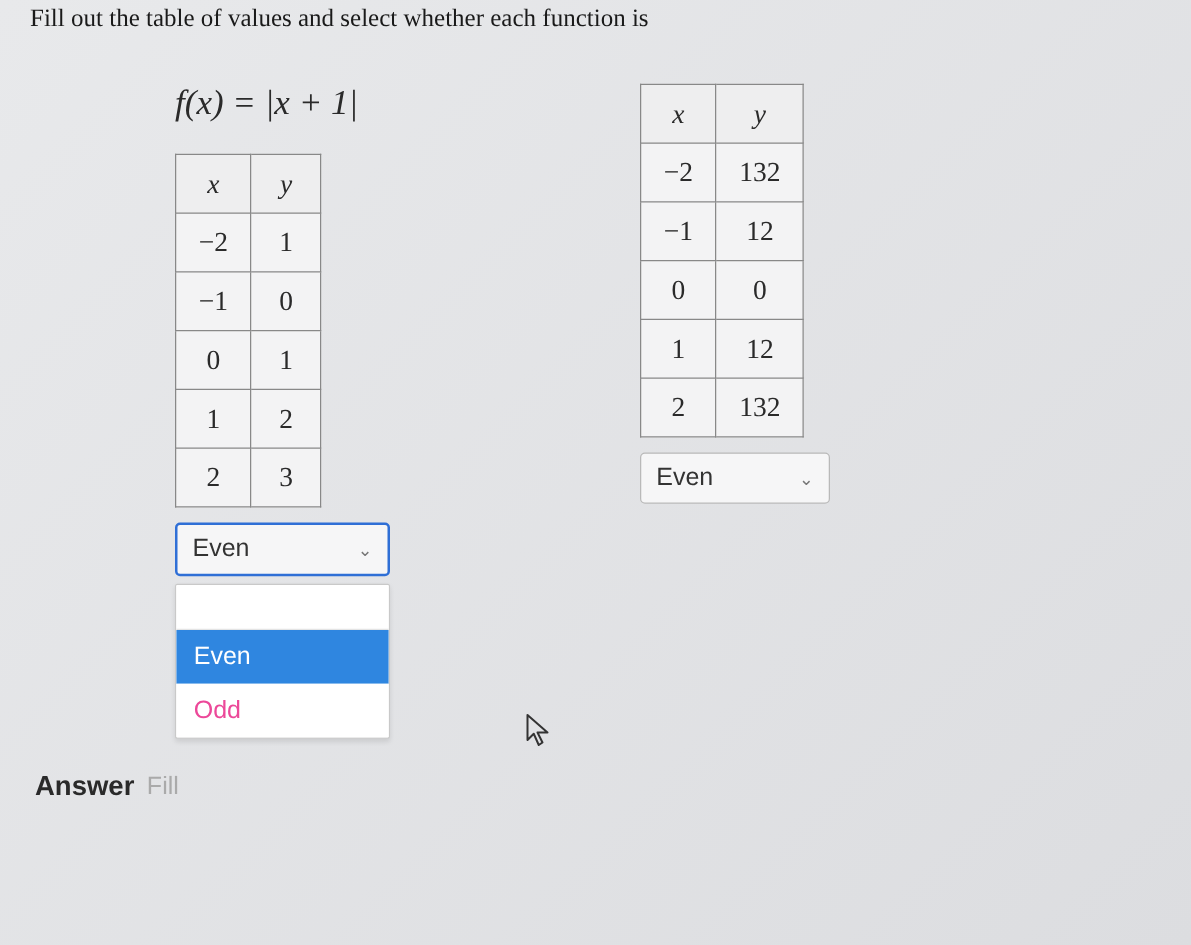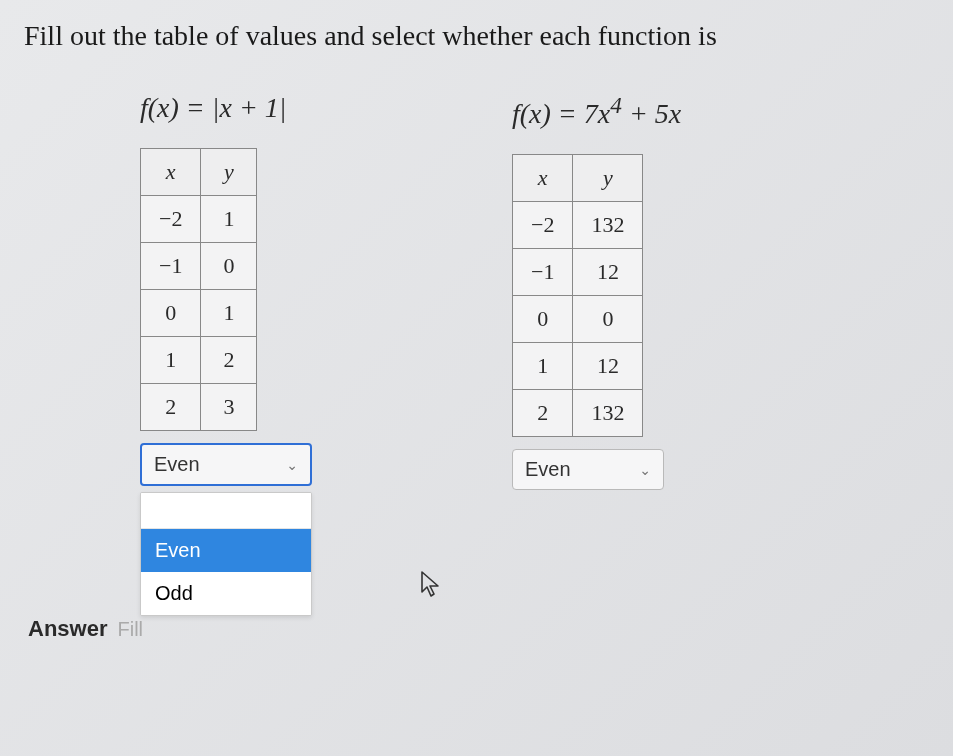--- a/index.html
+++ b/index.html
@@ -10,22 +10,22 @@
     body {
       font-family: 'Times New Roman', serif;
       background: linear-gradient(135deg, #e8e9eb 0%, #dcdde0 100%);
       width: 953px;
       height: 756px;
       overflow: hidden;
       position: relative;
       color: #2a2a2a;
     }
     .instruction {
-      font-size: 28px;
-      padding: 20px 0 0 24px;
+      font-size: 20px;
+      padding: 4px 0 0 24px;
       color: #1a1a1a;
     }
     .functions-row {
       display: flex;
       gap: 200px;
       padding: 40px 0 0 140px;
     }
     .function-block {
       display: flex;
       flex-direction: column;
@@ -105,21 +105,21 @@
     }
     .dropdown-list .blank-row {
       height: 36px;
       border-bottom: 1px solid #e4e4e4;
       background: #fff;
     }
     .dropdown-list .option {
       padding: 10px 14px;
       font-size: 20px;
       font-family: Arial, sans-serif;
-      color: #000000;
+      color: #ec4899;
       background: #fff;
       cursor: pointer;
     }
     .dropdown-list .option.highlighted {
       background: #2f86e0;
       color: #fff;
     }
     .answer-row {
       position: absolute;
       left: 28px;
@@ -193,23 +193,20 @@
       </div>
       <div class="dropdown-list">
         <div class="blank-row"></div>
         <div class="option highlighted">Even</div>
         <div class="option">Odd</div>
       </div>
     </div>
   </div>
 
   <div class="function-block">
-    <div class="formula">
-      <span class="formula-var">f</span>(<span class="formula-var">x</span>) = 7<span class="formula-var">x</span><sup>4</sup> + 5<span class="formula-var">x</span>
-    </div>
     <table class="value-table">
       <tbody>
           <tr>
         <th>x</th>
         <th>y</th>
       </tr>
       <tr>
             <td>−2</td>
             <td>132</td>
           </tr>

